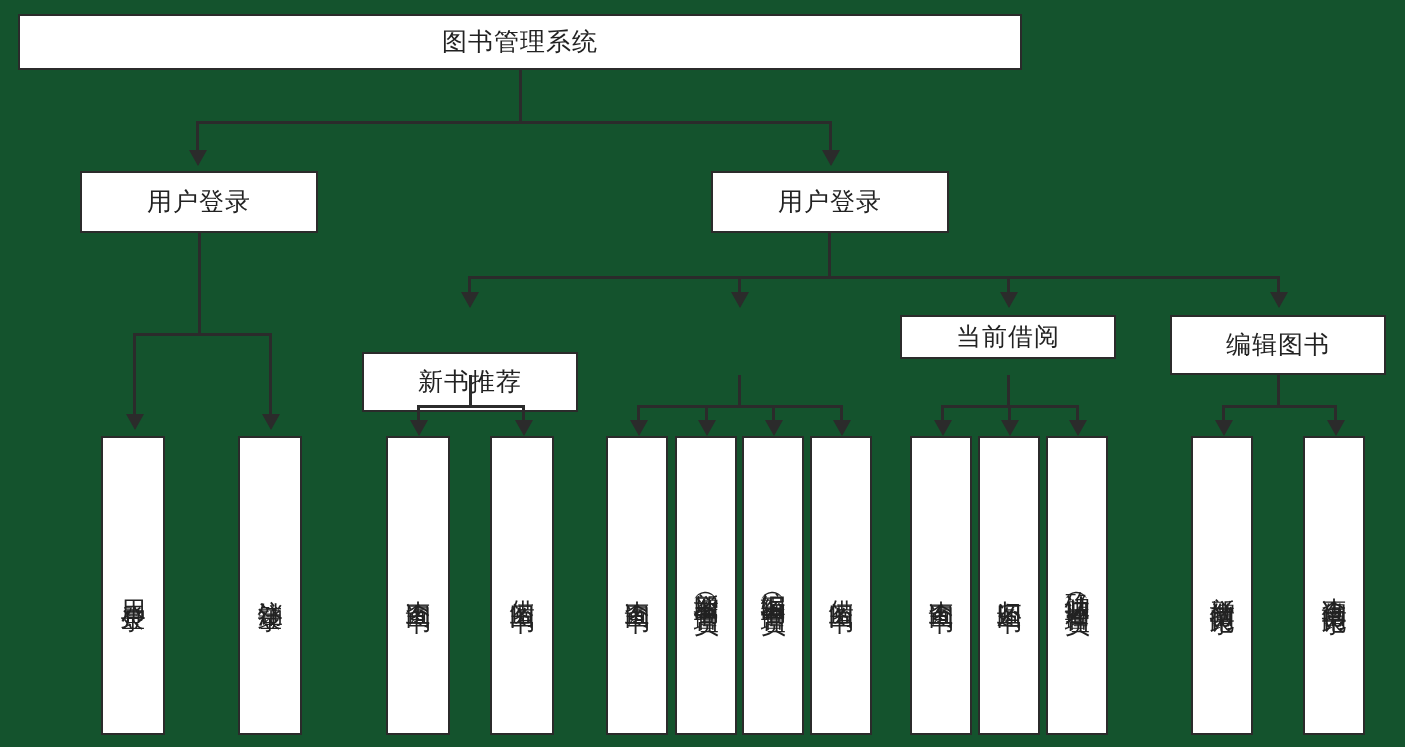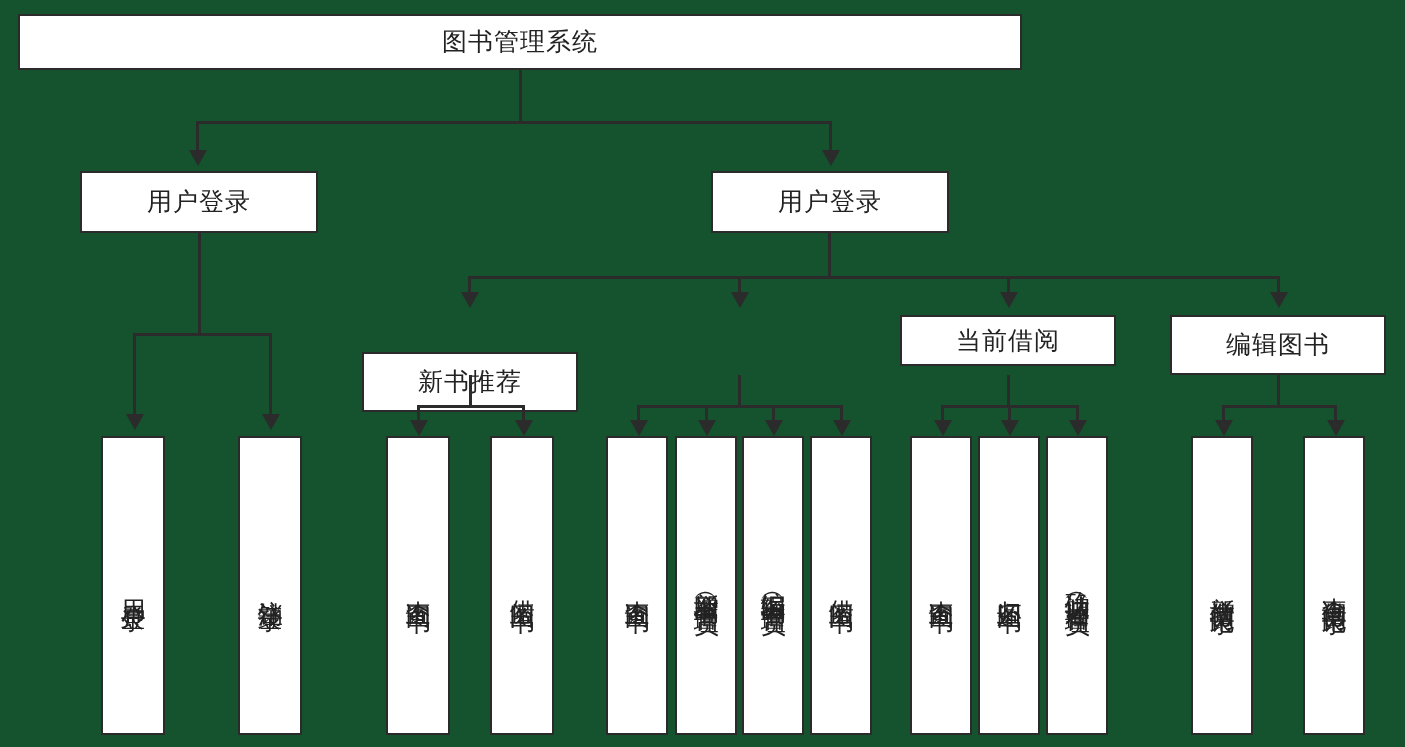--- a/index.html
+++ b/index.html
@@ -112,21 +112,21 @@
   <div class="vline" style="left:738px;top:276px;height:17px;"></div>
   <div class="arrow" style="left:731px;top:292px;"></div>
   <div class="vline" style="left:1007px;top:276px;height:17px;"></div>
   <div class="arrow" style="left:1000px;top:292px;"></div>
   <div class="vline" style="left:1277px;top:276px;height:17px;"></div>
   <div class="arrow" style="left:1270px;top:292px;"></div>
 
   <div class="node h" style="left:362px;top:315px;width:216px;height:60px;margin-top:37px;">
     <span class="lbl">新书推荐</span>
   </div>
-  <div class="node h" style="left:900px;top:315px;width:216px;height:51px;">
+  <div class="node h" style="left:900px;top:315px;width:216px;height:44px;">
     <span class="lbl">当前借阅</span>
   </div>
   <div class="node h" style="left:1170px;top:315px;width:216px;height:60px;">
     <span class="lbl">编辑图书</span>
   </div>
 
   <div class="vline" style="left:469px;top:375px;height:33px;"></div>
   <div class="hline" style="left:417px;top:405px;width:108px;"></div>
   <div class="vline" style="left:417px;top:405px;height:16px;"></div>
   <div class="arrow" style="left:410px;top:420px;"></div>

